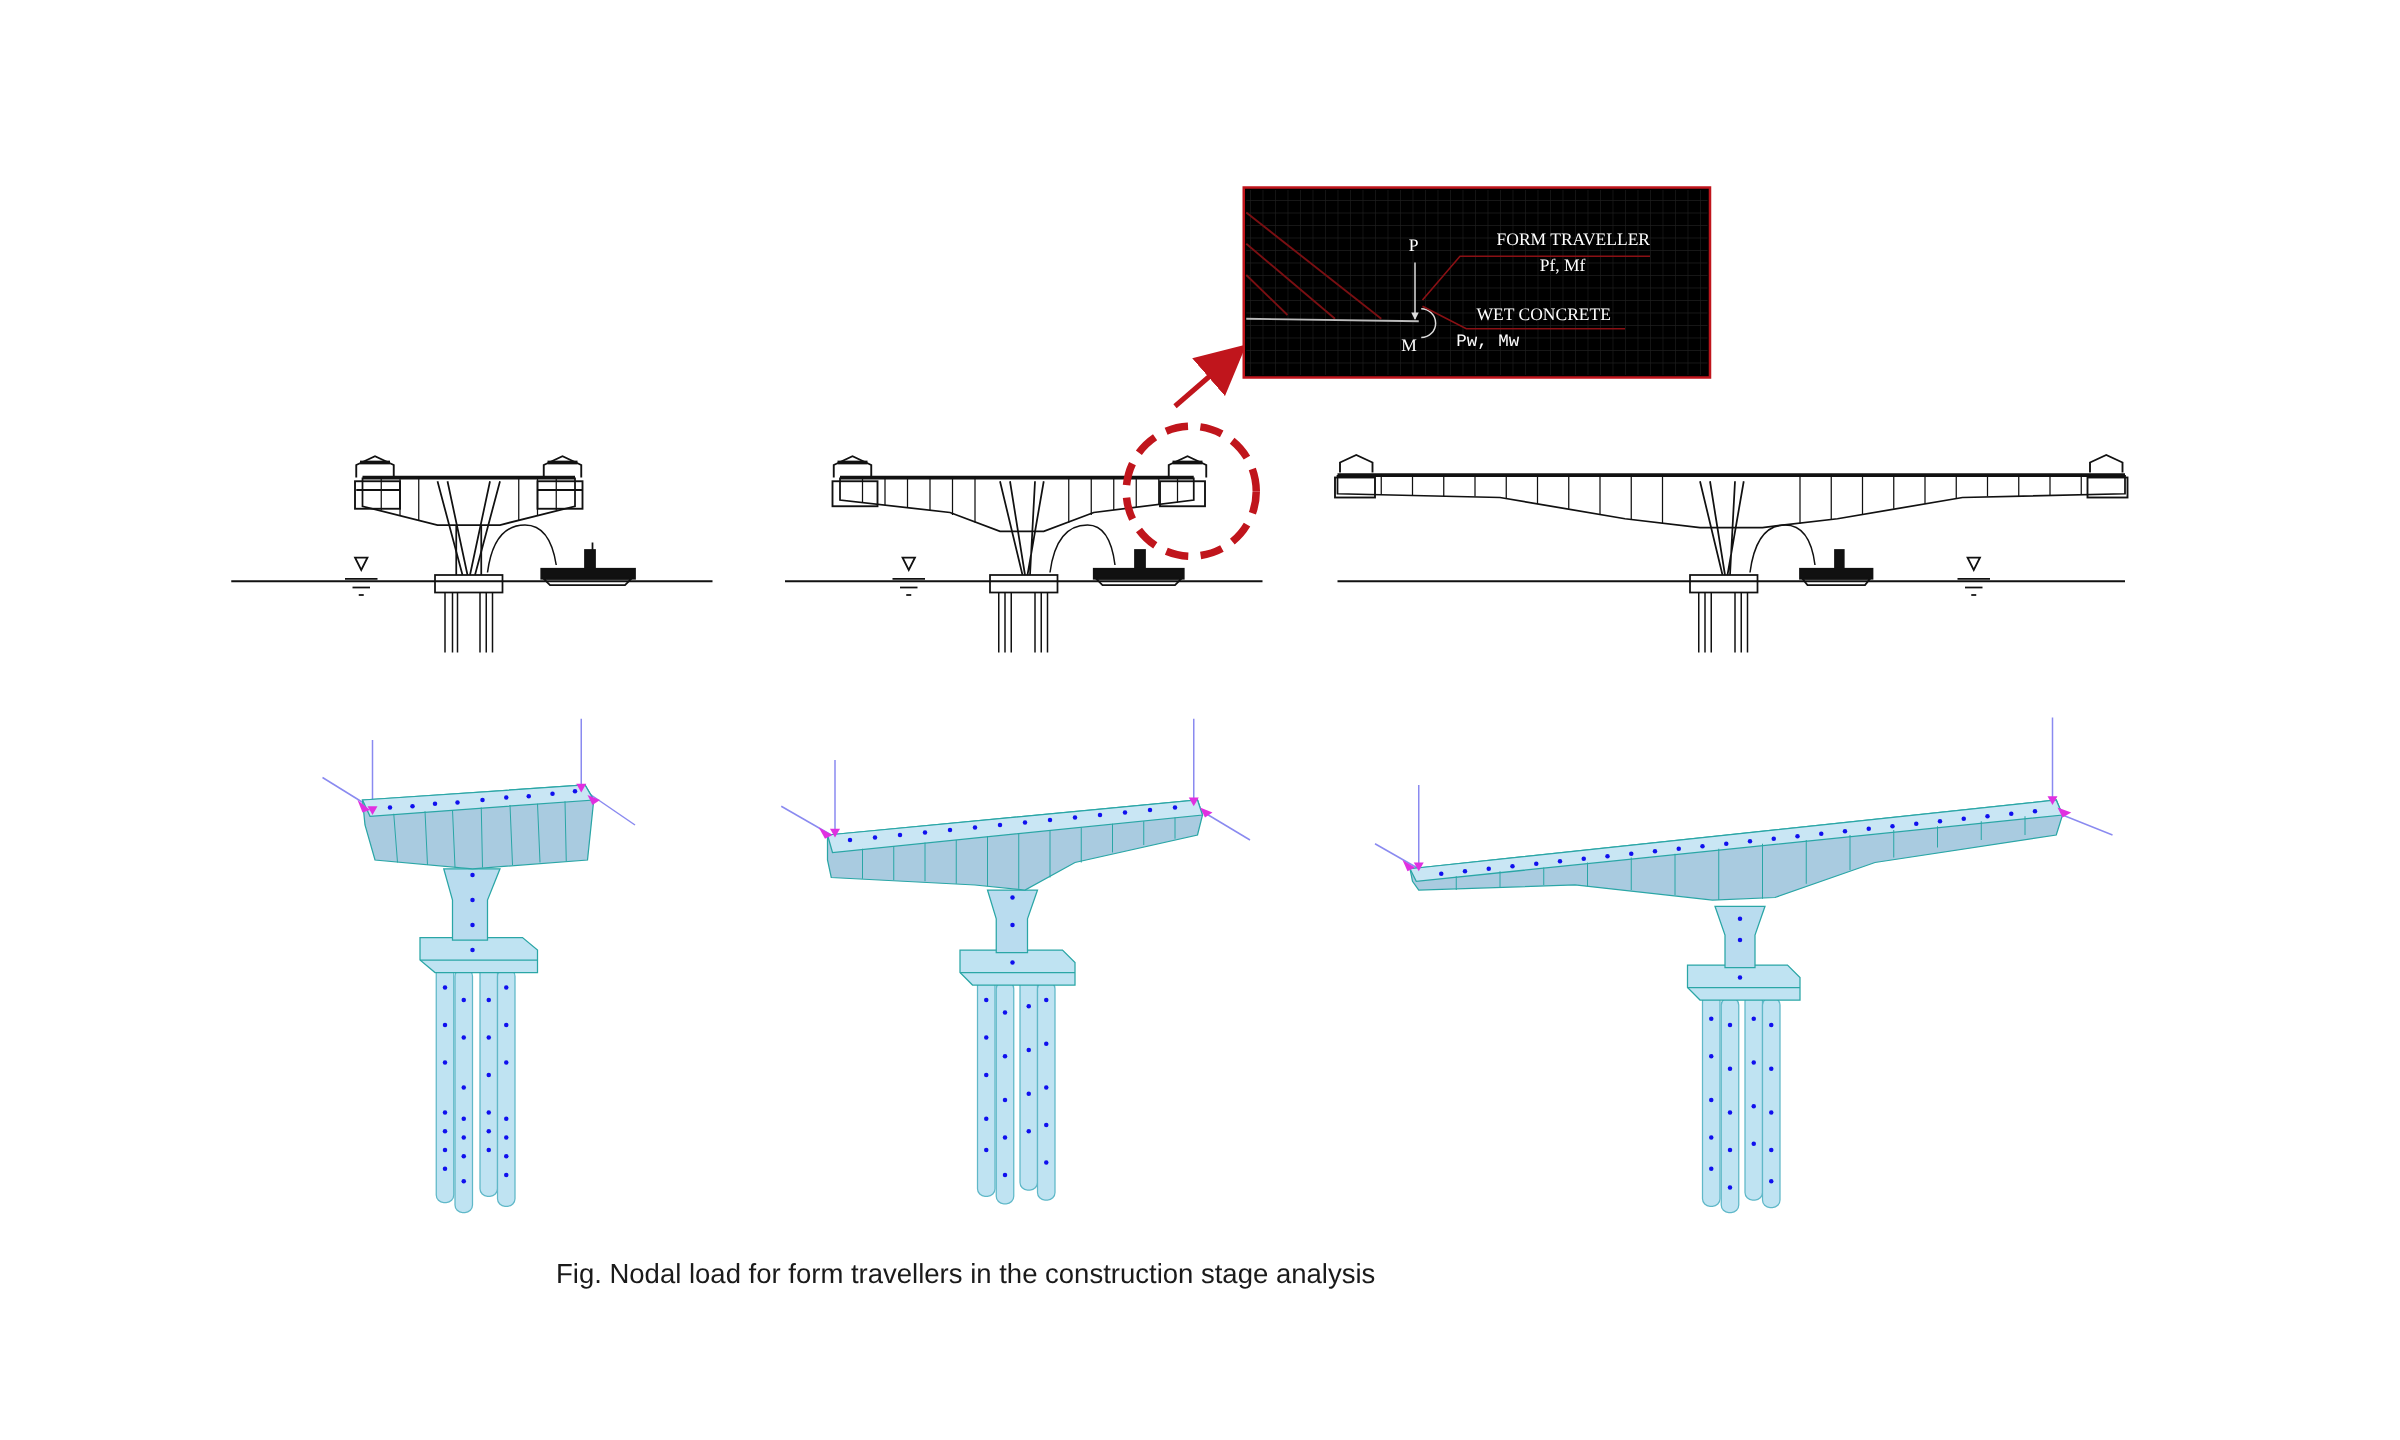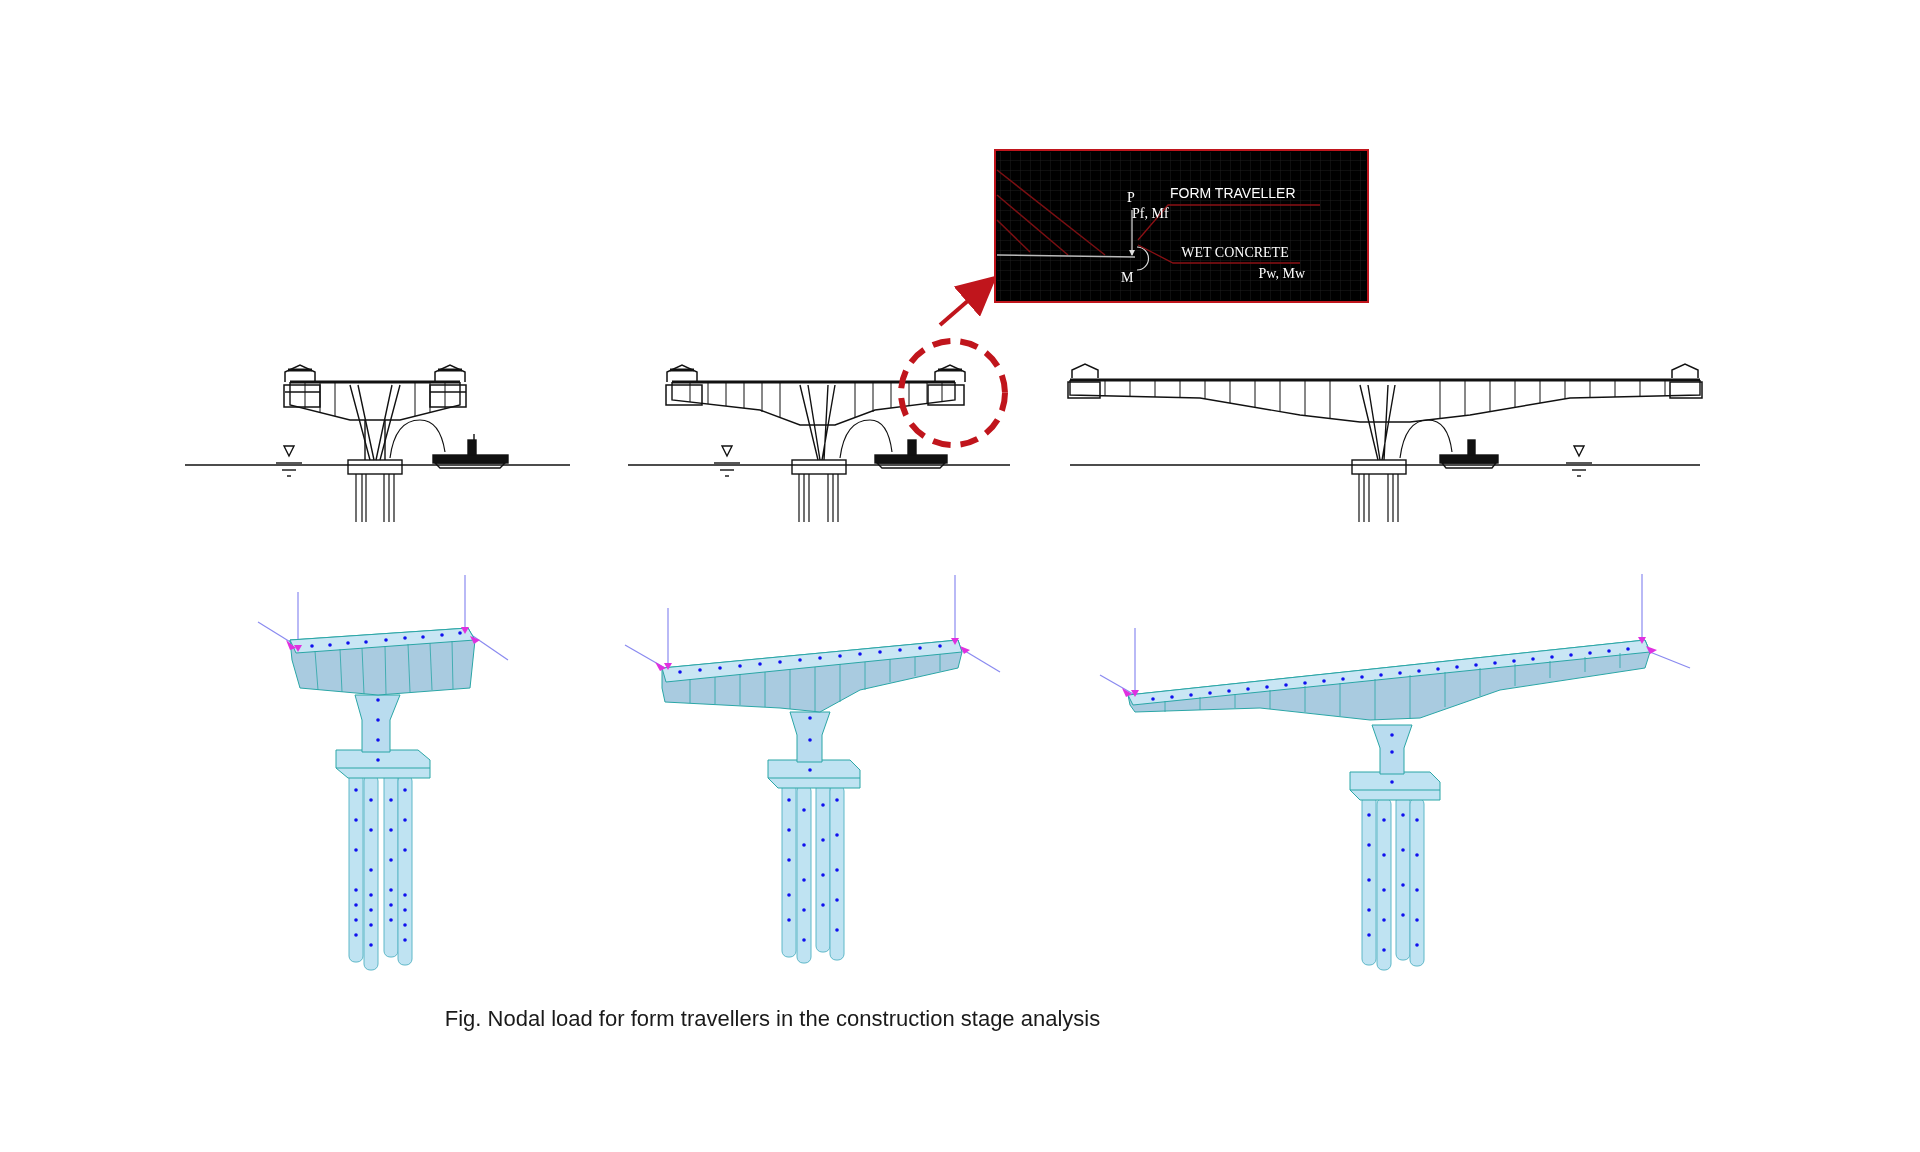--- a/index.html
+++ b/index.html
@@ -214,24 +214,24 @@
 
     <polyline points="1138,240 1168,205 1320,205" fill="none" stroke="#8a1014" stroke-width="1.3"></polyline>
     <polyline points="1138,245 1173,263 1300,263" fill="none" stroke="#8a1014" stroke-width="1.3"></polyline>
   </g>
 </svg>
 
 <div class="abs" style="left:1130px; top:190px; width:1px; height:1px;">
   <span class="abs" style="left:-3px; top:0; color:#fff; font-family:'Liberation Serif',serif; font-size:14px;">P</span>
 </div>
 <span class="abs" style="left:1121px; top:270px; color:#fff; font-family:'Liberation Serif',serif; font-size:14px;">M</span>
-<span class="abs" style="left:1170px; top:185px; width:150px; text-align:left; color:#fff; font-family:Liberation Sans, sans-serif; font-size:14px;">FORM TRAVELLER</span>
-<span class="abs" style="left:1132px; top:206px; width:150px; text-align:left; color:#fff; font-family:'Liberation Serif',serif; font-size:14px;">Pf, Mf</span>
+<span class="abs" style="left:1170px; top:185px; width:150px; text-align:right; color:#fff; font-family:Liberation Serif, serif; font-size:14px;">FORM TRAVELLER</span>
+<span class="abs" style="left:1175px; top:206px; width:150px; text-align:center; color:#fff; font-family:'Liberation Serif',serif; font-size:14px;">Pf, Mf</span>
 <span class="abs" style="left:1165px; top:245px; width:140px; text-align:center; color:#fff; font-family:'Liberation Serif',serif; font-size:14px;">WET CONCRETE</span>
-<span class="abs" style="left:1165px; top:266px; width:140px; text-align:right; color:#fff; font-family:Liberation Serif, serif; font-size:14px;">Pw, Mw</span>
+<span class="abs" style="left:1165px; top:266px; width:140px; text-align:left; color:#fff; font-family:Liberation Mono, monospace; font-size:14px;">Pw, Mw</span>
 
 <svg width="1920" height="1152">
 
   <g>
 
     <line x1="298" y1="592" x2="298" y2="650" stroke="#8a8af0" stroke-width="1.2"></line>
     <line x1="465" y1="575" x2="465" y2="630" stroke="#8a8af0" stroke-width="1.2"></line>
     <line x1="258" y1="622" x2="300" y2="648" stroke="#8a8af0" stroke-width="1.2"></line>
     <line x1="470" y1="634" x2="508" y2="660" stroke="#8a8af0" stroke-width="1.2"></line>
 

